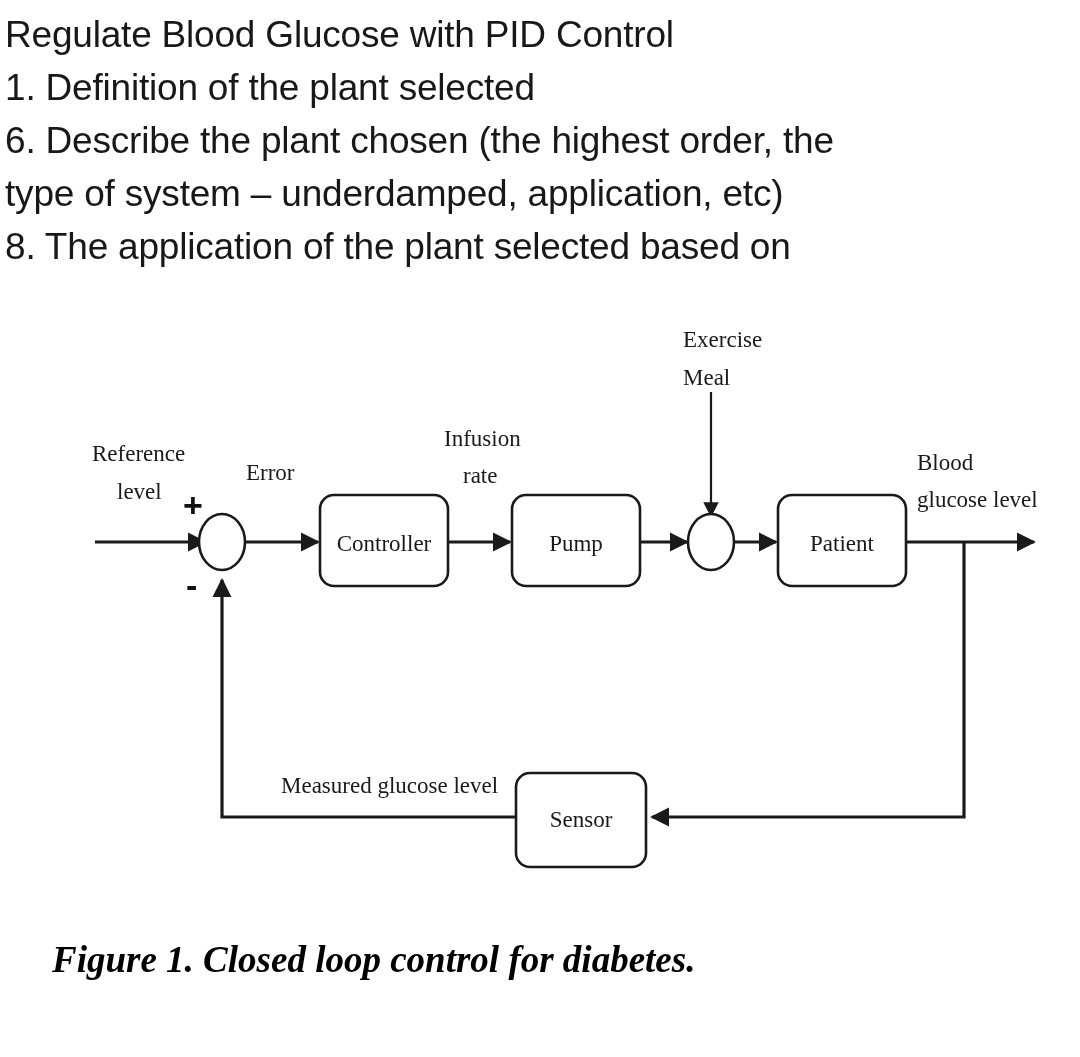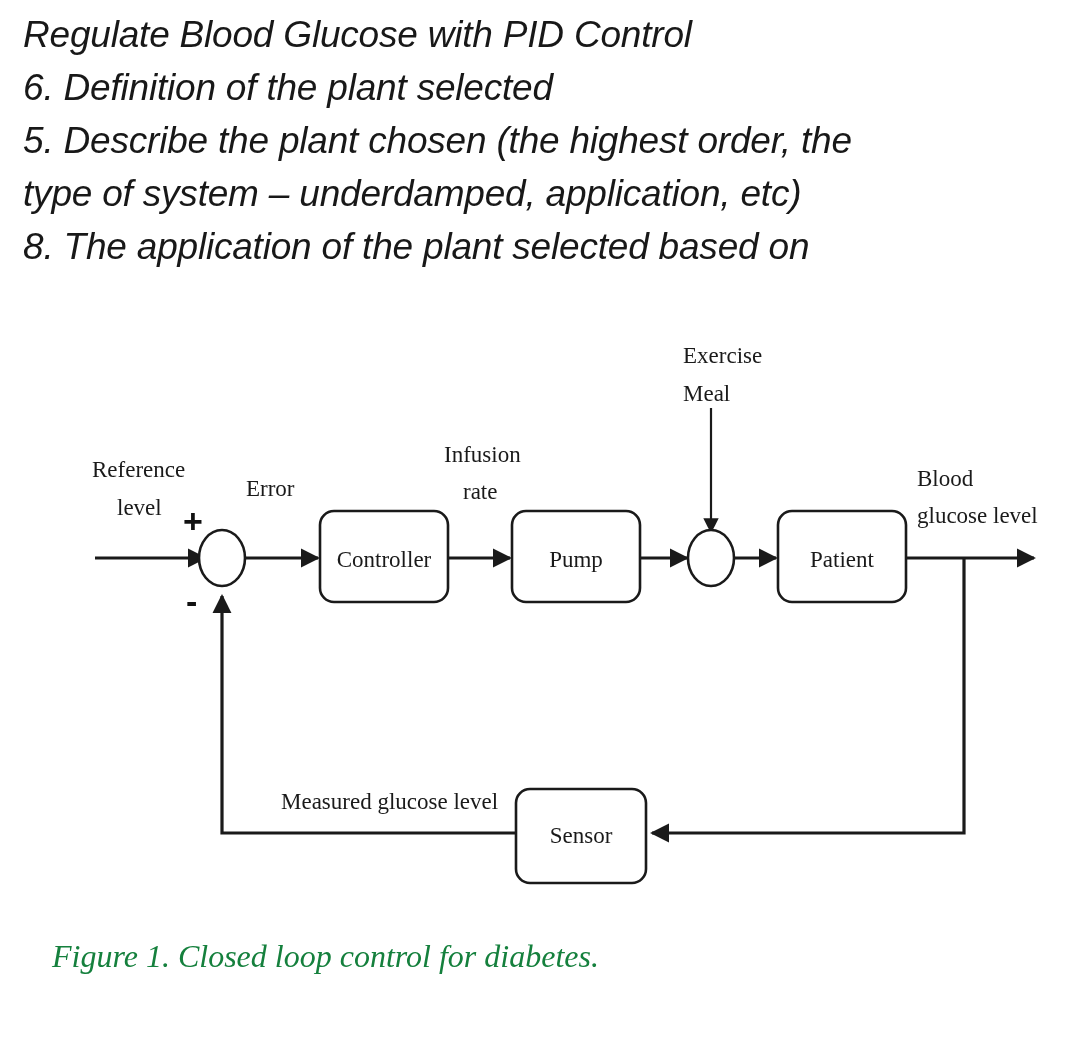--- a/index.html
+++ b/index.html
@@ -13,39 +13,38 @@
     height: 1057px;
     position: relative;
     overflow: hidden;
     font-family: "Liberation Sans", sans-serif;
     color: #111111;
   }
 
   
   #prompt-block {
     position: absolute;
-    left: 23px;
+    left: 5px;
     top: 8px;
     width: 1050px;
-    font-style: italic;
   }
   .prompt-line {
     font-family: "Liberation Sans", sans-serif;
     font-size: 37px;
     line-height: 53px;
     color: #181818;
     letter-spacing: -0.2px;
     white-space: pre;
   }
 
   
   #figure-wrap {
     position: absolute;
     left: 0;
-    top: 330px;
+    top: 314px;
     width: 896px;
     height: 620px;
   }
   #block-diagram {
     display: block;
   }
   .dg-label {
     font-family: "Liberation Serif", serif;
     font-size: 23px;
     fill: #1a1a1a;
@@ -82,33 +81,33 @@
     fill: none;
   }
 
   
   #figure-caption {
     position: absolute;
     left: 52px;
     top: 938px;
     font-family: "Liberation Serif", serif;
     font-style: italic;
-    font-weight: normal;
-    font-size: 32px;
-    color: #15803d;
+    font-weight: bold;
+    font-size: 37px;
+    color: #000000;
     white-space: pre;
   }
 </style>
 </head>
 <body>
 
 <div id="prompt-block">
   <div class="prompt-line">Regulate Blood Glucose with PID Control</div>
-  <div class="prompt-line">6. Definition of the plant selected</div>
-  <div class="prompt-line">5. Describe the plant chosen (the highest order, the</div>
+  <div class="prompt-line">1. Definition of the plant selected</div>
+  <div class="prompt-line">6. Describe the plant chosen (the highest order, the</div>
   <div class="prompt-line">type of system – underdamped, application, etc)</div>
   <div class="prompt-line">8. The application of the plant selected based on</div>
 </div>
 
 <div id="figure-wrap">
   <svg id="block-diagram" width="1080" height="620" viewBox="0 0 1080 620">
 
     <defs>
       <marker id="arrowSolid" viewBox="0 0 10 10" refX="9" refY="5" markerWidth="6" markerHeight="6" orient="auto-start-reverse">
         <path d="M 0 0 L 10 5 L 0 10 z" fill="#1a1a1a"></path>

